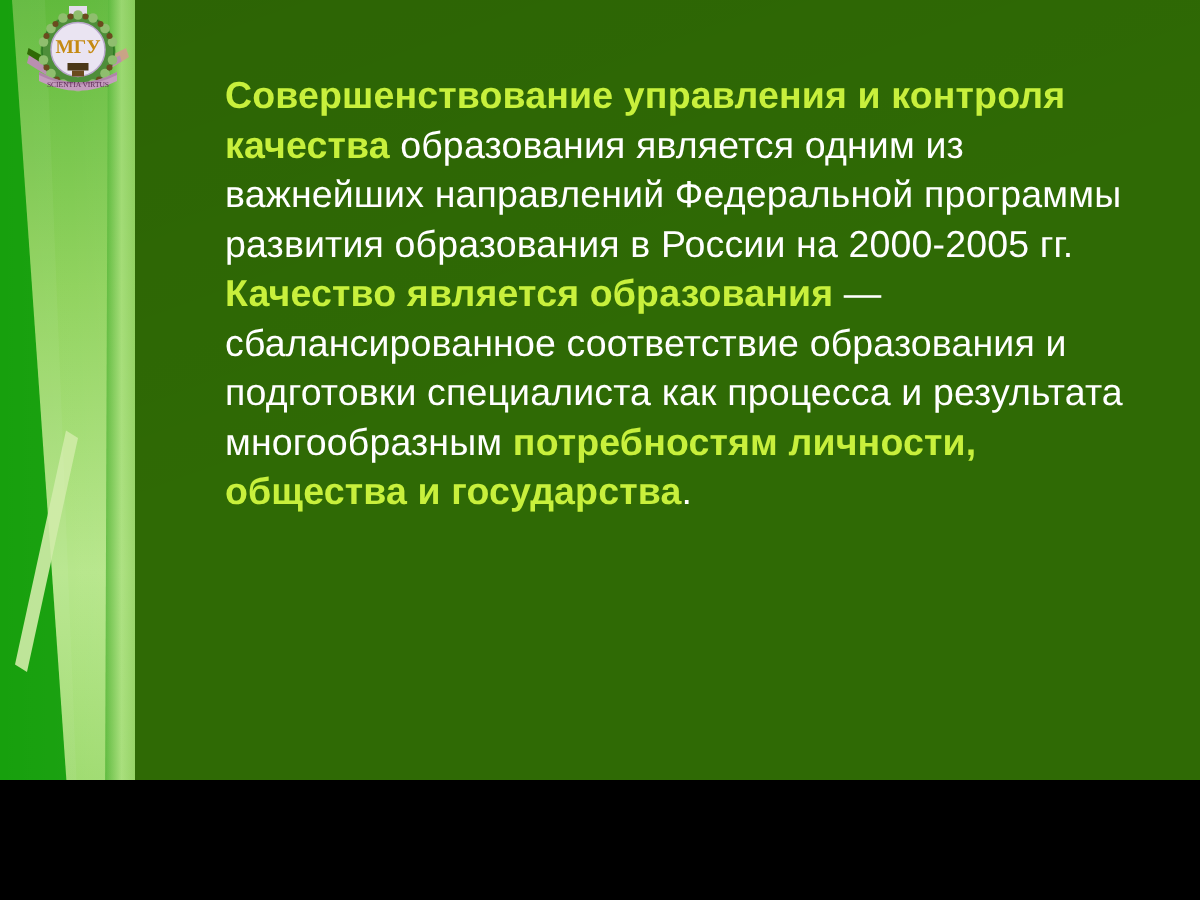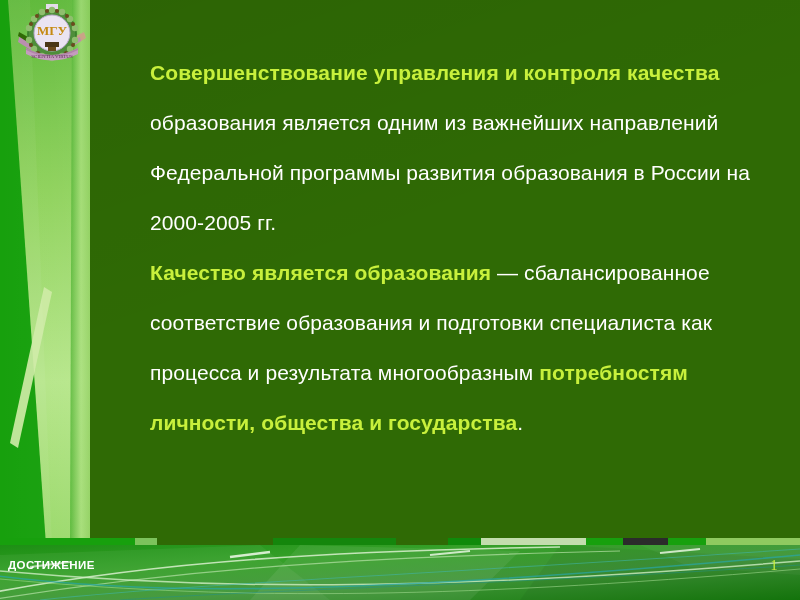--- a/index.html
+++ b/index.html
@@ -8,21 +8,21 @@
     padding: 0;
     background: #000;
   }
   body {
     font-family: "Liberation Sans", sans-serif;
   }
 
   .slide {
     position: relative;
     width: 800px;
-    height: 600px;
+    height: 520px;
     overflow: hidden;
     background: #b91c1c;
     user-select: none;
   }
 
   
   .left-panel {
     position: absolute;
     left: 0;
     top: 0;
@@ -69,22 +69,22 @@
     width: 68px;
     height: 64px;
   }
 
   
   .textblock {
     position: absolute;
     left: 150px;
     top: 48px;
     width: 620px;
-    font-size: 21px;
-    line-height: 50px;
+    font-size: 25px;
+    line-height: 33px;
     color: #ffffff;
     letter-spacing: 0.1px;
   }
   .textblock p {
     margin: 0;
   }
   .accent {
     color: #c8f03c;
     font-weight: bold;
   }

